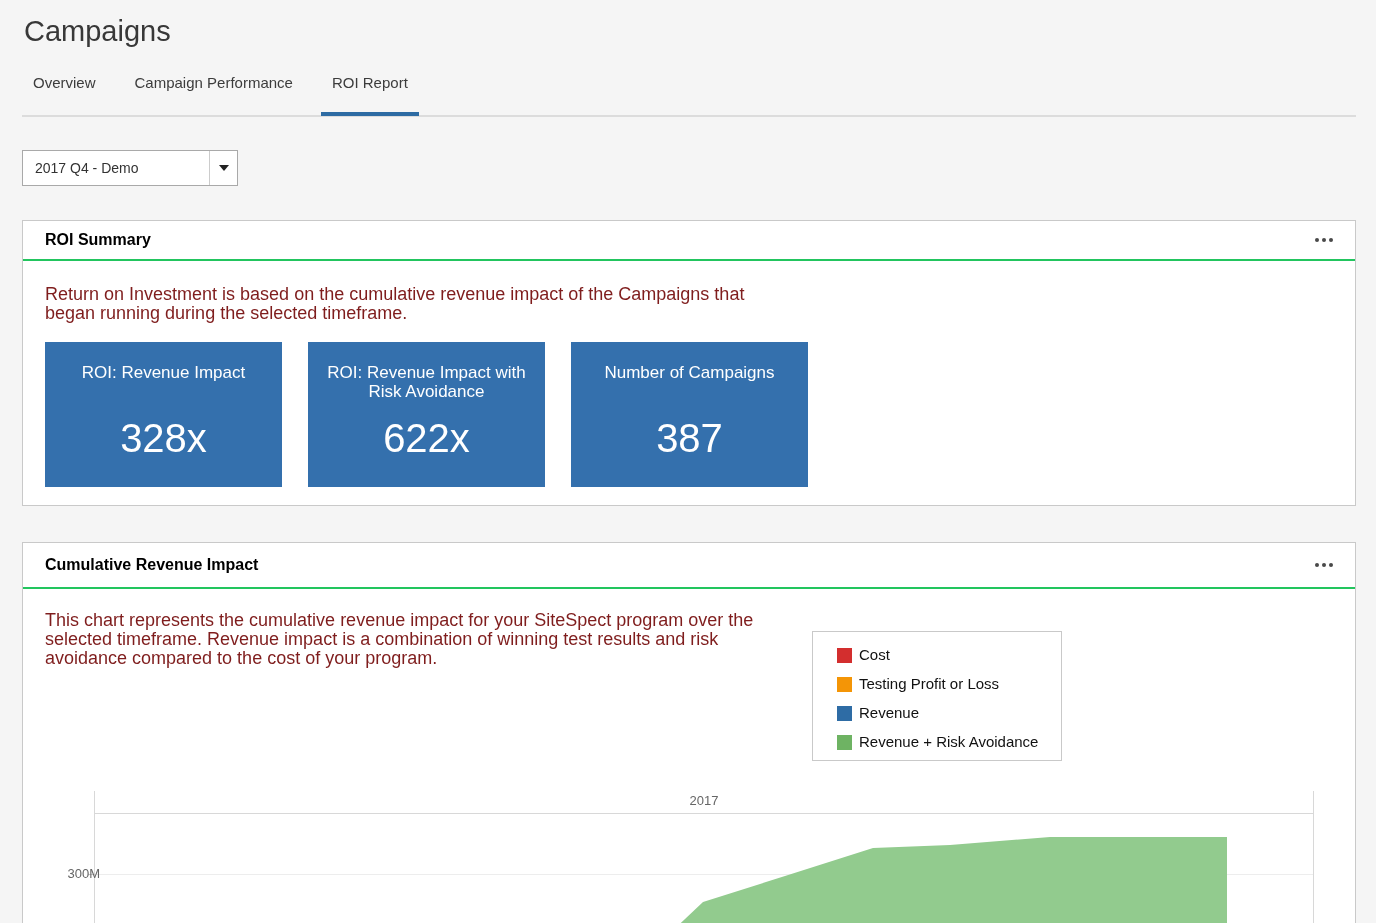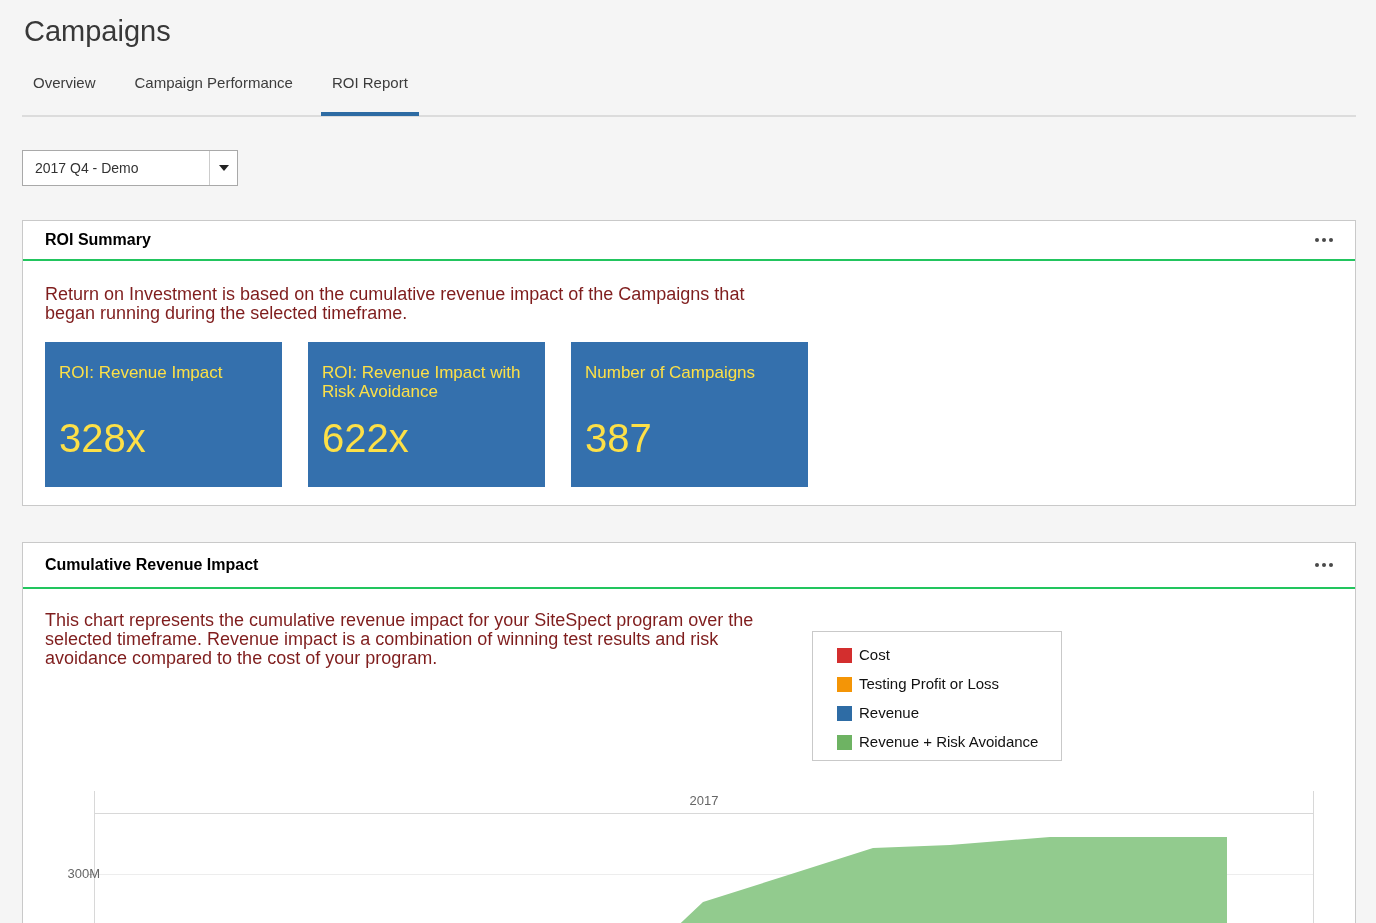--- a/index.html
+++ b/index.html
@@ -56,21 +56,21 @@
     display:flex; gap:3px; padding:6px 2px; cursor:pointer;
   }
   .dots-btn i { width:4px; height:4px; border-radius:50%; background:#494949; display:block; }
   .card-desc { font-size:18px; line-height:19px; color:#7f1d1d; max-width:745px; }
   
   #card-roi { margin-top:34px; }
   #card-roi .card-header { height:40px; }
   #card-roi .card-body { padding:24px 22px 18px; }
   .tiles { display:flex; gap:26px; margin-top:19px; }
   .tile {
-    width:237px; height:145px; color:#fde047; text-align:left;
+    width:237px; height:145px; color:#ffffff; text-align:center;
     padding:21px 14px 0;
   }
   .tile-label { font-size:17px; line-height:19px; min-height:53px; }
   .tile-value { font-size:40px; line-height:44px; }
   
   #card-cum { margin-top:36px; height:620px; }
   #card-cum .card-header { height:46px; }
   #card-cum .card-body { position:relative; height:560px; padding:0 22px; }
   #card-cum .card-desc { margin-top:22px; }
   .legend {

